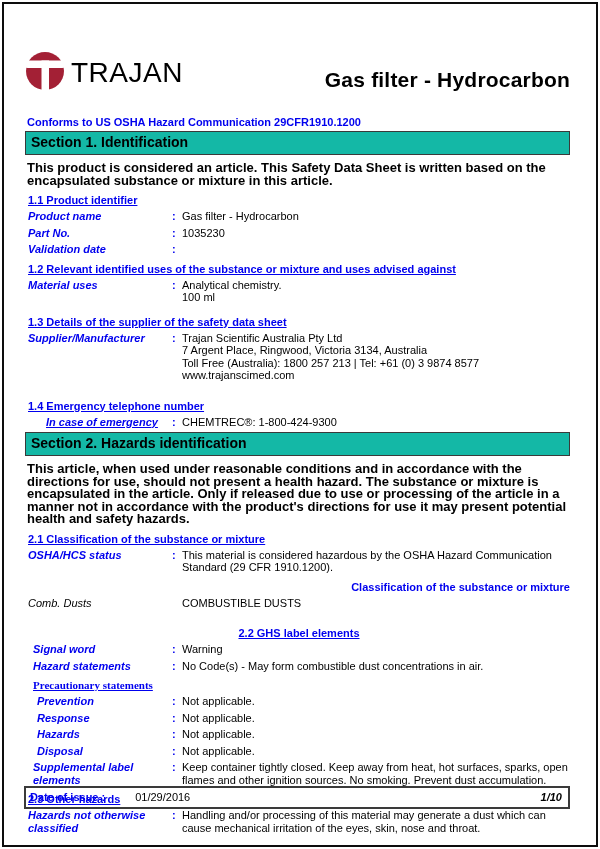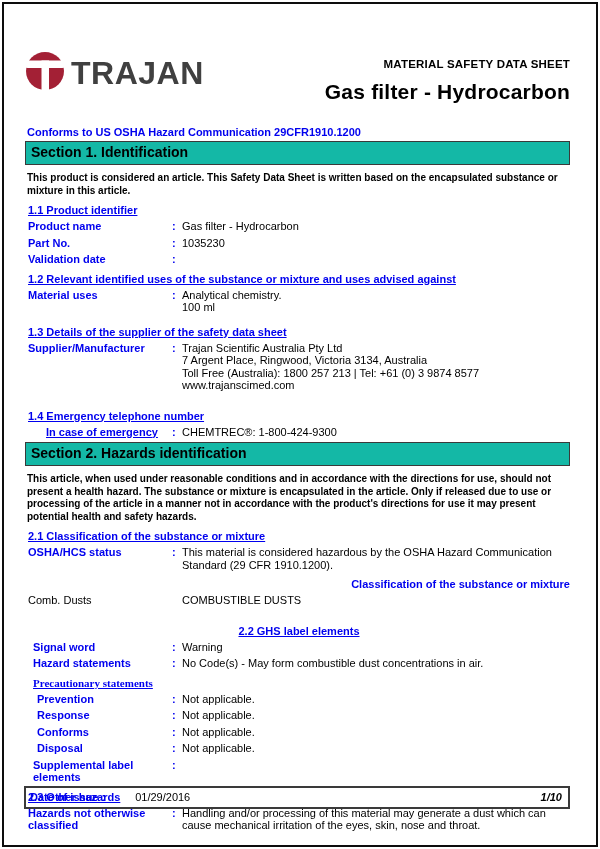--- a/index.html
+++ b/index.html
@@ -15,47 +15,47 @@
     position: absolute; inset: 2px;
     border: 2px solid #0d0d0d;
     pointer-events: none;
   }
   .content {
     position: absolute; left: 25px; right: 30px; top: 0;
   }
   
   .header { margin-top: 52px; display: flex; justify-content: space-between; align-items: flex-start; }
   .logo-row { display: flex; align-items: center; gap: 6px; }
-  .brand { font-size: 32px; font-weight: bold; letter-spacing: 0.5px; color: #404040; }
+  .brand { font-size: 28px; font-weight: normal; letter-spacing: 0.5px; color: #000000; }
   .head-right { text-align: right; padding-top: 6px; }
   .doc-type { font-size: 11.5px; font-weight: bold; letter-spacing: 0.2px; }
   .doc-title { font-size: 21px; font-weight: bold; margin-top: 10px; letter-spacing: 0.2px; }
   .conforms { color: #0000ee; font-weight: bold; font-size: 11px; margin-top: 22px; padding-left: 2px; }
   
   .section-box {
     border: 1.5px solid #3a3a3a;
     margin-top: 3px;
     font-size: 14px; font-weight: bold;
     padding: 2px 5px 4px 5px;
     background: #14b8a6;
   }
   .sec2 { margin-top: 3px; }
   
-  .intro { font-weight: bold; font-size: 10px; line-height: 12.5px; margin: 7px 0 6px 0; padding-left: 2px; }
+  .intro { font-weight: bold; font-size: 13px; line-height: 12.5px; margin: 7px 0 6px 0; padding-left: 2px; }
   .subhead {
     color: #0000ee; font-weight: bold; font-size: 11px;
     text-decoration: underline;
     margin: 7px 0 4px 0; padding-left: 3px;
   }
   .bluehead {
     color: #0000ee; font-weight: bold; font-size: 11px;
     margin: 7px 0 4px 0; padding-left: 3px; text-align: right;
   }
   .row { display: flex; font-size: 11px; line-height: 12.5px; margin: 4px 0; padding-left: 3px; }
-  .lbl { flex: 0 0 144px; width: 144px; color: #0000ee; font-weight: bold; }
+  .lbl { flex: 0 0 144px; width: 144px; color: #0000ee; font-weight: bold; font-style: italic; }
   .lbl.plain { color: #000; font-weight: normal; }
   .lbl.u { text-decoration: underline; padding-left: 18px; }
   .lbl.ind1 { padding-left: 5px; }
   .lbl.ind2 { padding-left: 9px; }
   .subhead.ind1 { padding-left: 8px; font-family: Liberation Serif, serif; }
   .subhead.ind0 { padding-left: 3px; text-align: center; }
   .colon { flex: 0 0 10px; width: 10px; color: #0000ee; font-weight: bold; }
   .colon.none { visibility: hidden; }
   .val { flex: 1; white-space: pre-line; color: #000; }
   .gap8 { margin-bottom: 12px; }
@@ -84,21 +84,20 @@
       <span>
         <svg width="40" height="38" viewBox="0 0 40 38">
           <circle cx="20" cy="19" r="19" fill="#A32035"></circle>
           <rect x="-1" y="8.5" width="42" height="7.5" rx="3.75" fill="#ffffff"></rect>
           <rect x="16.5" y="8.5" width="7.5" height="29.5" fill="#ffffff"></rect>
         </svg>
       </span>
       <span class="brand">TRAJAN</span>
     </div>
     <div class="head-right">
-      <div class="doc-type">MATERIAL SAFETY DATA SHEET</div>
       <div class="doc-title">Gas filter - Hydrocarbon</div>
     </div>
   </div>
 
   <div class="conforms">Conforms to US OSHA Hazard Communication 29CFR1910.1200</div>
 
   <div class="section-box">Section 1. Identification</div>
   <p class="intro">This product is considered an article. This Safety Data Sheet is written based on the encapsulated substance or mixture in this article.</p>
 
   <div class="subhead">1.1 Product identifier</div>
@@ -184,32 +183,33 @@
     <span class="lbl ind2">Prevention</span>
     <span class="colon">:</span>
     <span class="val">Not applicable.</span>
   </div>
   <div class="row">
     <span class="lbl ind2">Response</span>
     <span class="colon">:</span>
     <span class="val">Not applicable.</span>
   </div>
   <div class="row">
-    <span class="lbl ind2">Conforms</span>
+    <span class="lbl ind2">Hazards</span>
     <span class="colon">:</span>
     <span class="val">Not applicable.</span>
   </div>
   <div class="row">
     <span class="lbl ind2">Disposal</span>
     <span class="colon">:</span>
     <span class="val">Not applicable.</span>
   </div>
   <div class="row">
     <span class="lbl ind1">Supplemental label elements</span>
     <span class="colon">:</span>
+    <span class="val">Keep container tightly closed.  Keep away from heat, hot surfaces, sparks, open flames and other ignition sources. No smoking.  Prevent dust accumulation.</span>
   </div>
 
   <div class="subhead">2.3 Other hazards</div>
 
   <div class="row">
     <span class="lbl">Hazards not otherwise classified</span>
     <span class="colon">:</span>
     <span class="val">Handling and/or processing of this material may generate a dust which can cause mechanical irritation of the eyes, skin, nose and throat.</span>
   </div>
 

